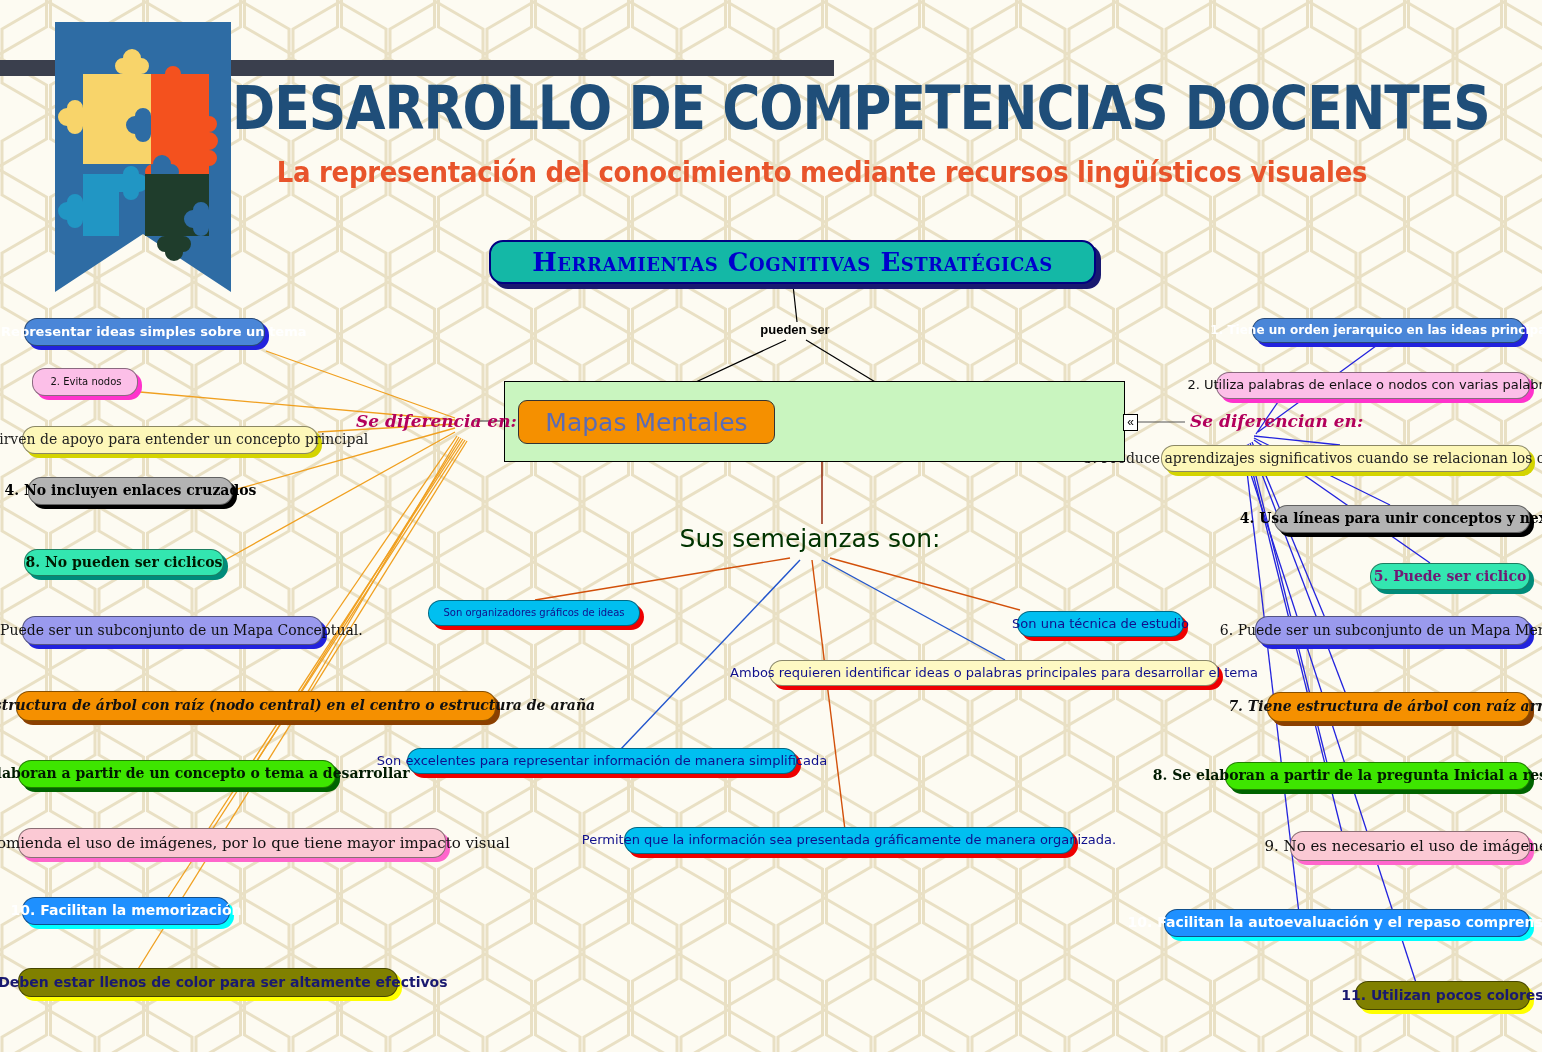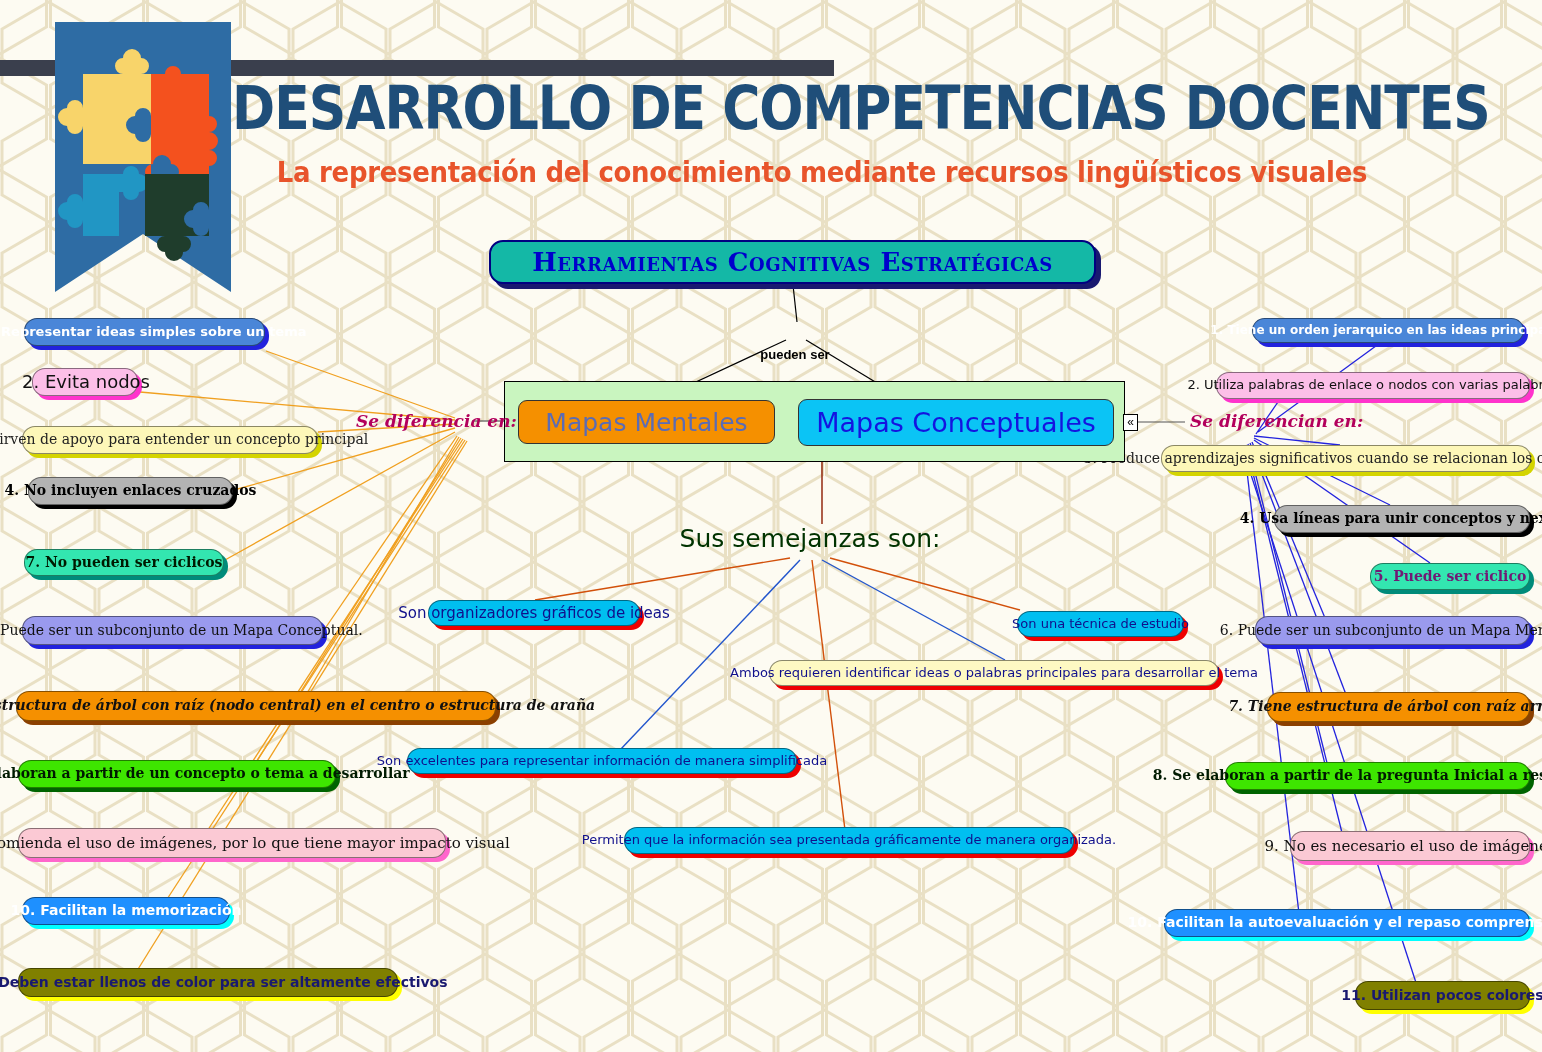--- a/index.html
+++ b/index.html
@@ -125,21 +125,20 @@
   .pueden-ser {
     position: absolute;
     left: 700px; top: 322px;
     width: 190px;
     text-align: center;
     font-family: "Liberation Sans", sans-serif;
     font-weight: bold;
     font-size: 13px;
     color: #000;
     z-index: 12;
-    margin-top: 25px;
   }
 
   .green-container {
     position: absolute;
     left: 504px; top: 381px;
     width: 621px; height: 81px;
     background: #c9f5bf;
     border: 1px solid #000;
     z-index: 11;
   }
@@ -301,34 +300,33 @@
       <line x1="812" y1="560" x2="845" y2="830" stroke="#d2500a"></line>
       <line x1="822" y1="462" x2="822" y2="524" stroke="#8b1a00"></line>
     </g>
   </svg>
 
   <div class="root-box">Herramientas Cognitivas Estratégicas</div>
   <div class="pueden-ser">pueden ser</div>
 
   <div class="green-container"></div>
   <div class="mm-box">Mapas Mentales</div>
-  <div class="mc-box">Mapas Conceptuales</div>
   <div class="chev-marker">«</div>
 
   <div class="diff-label diff-left">Se diferencia en:</div>
   <div class="diff-label diff-right">Se diferencian en:</div>
 
   <div class="semejanzas">Sus semejanzas son:</div>
 
   <div id="mental-col">
       <div class="node f-sans f-bold" style="left: 24px; top: 318px; width: 241px; height: 28px; background: rgb(74, 134, 216); color: rgb(255, 255, 255); font-size: 13px; box-shadow: rgb(34, 34, 221) 4px 4px 0px;">1. Representar ideas simples sobre un tema</div>
-      <div class="node f-sans" style="left: 32px; top: 368px; width: 106px; height: 28px; background: rgb(252, 191, 232); color: rgb(17, 17, 17); font-size: 18px; box-shadow: rgb(255, 51, 204) 4px 4px 0px; padding-left: 16px;">2. Evita nodos</div>
+      <div class="node f-sans" style="left: 32px; top: 368px; width: 106px; height: 28px; background: rgb(252, 191, 232); color: rgb(17, 17, 17); font-size: 10px; box-shadow: rgb(255, 51, 204) 4px 4px 0px; padding-left: 16px;">2. Evita nodos</div>
       <div class="node f-serif" style="left: 22px; top: 426px; width: 296px; height: 28px; background: rgb(253, 247, 184); color: rgb(34, 34, 34); font-size: 14px; box-shadow: rgb(212, 212, 0) 4px 4px 0px;">3. Sirven de apoyo para entender un concepto principal</div>
       <div class="node f-serif f-bold" style="left: 28px; top: 477px; width: 205px; height: 28px; background: rgb(179, 179, 179); color: rgb(0, 0, 0); font-size: 14px; box-shadow: rgb(0, 0, 0) 4px 4px 0px;">4. No incluyen enlaces cruzados</div>
-      <div class="node f-serif f-bold" style="left: 24px; top: 549px; width: 200px; height: 27px; background: rgb(51, 230, 176); color: rgb(0, 26, 0); font-size: 14px; box-shadow: rgb(0, 139, 122) 4px 4px 0px;">7. No pueden ser ciclicos</div>
+      <div class="node f-serif f-bold" style="left: 24px; top: 549px; width: 200px; height: 27px; background: rgb(51, 230, 176); color: rgb(0, 26, 0); font-size: 14px; box-shadow: rgb(0, 139, 122) 4px 4px 0px;">8. No pueden ser ciclicos</div>
       <div class="node f-serif" style="left: 22px; top: 616px; width: 301px; height: 29px; background: rgb(154, 154, 238); color: rgb(17, 17, 17); font-size: 14px; box-shadow: rgb(34, 34, 221) 4px 4px 0px;">6. Puede ser un subconjunto de un Mapa Conceptual.</div>
       <div class="node f-script f-bold" style="left: 16px; top: 691px; width: 480px; height: 30px; background: rgb(245, 144, 0); color: rgb(17, 17, 17); font-size: 14px; box-shadow: rgb(139, 64, 0) 4px 4px 0px;">7.  Tiene estructura de árbol con raíz (nodo central) en el centro o estructura de araña</div>
       <div class="node f-serif f-bold" style="left: 18px; top: 760px; width: 318px; height: 28px; background: rgb(62, 230, 0); color: rgb(0, 26, 0); font-size: 14px; box-shadow: rgb(0, 100, 0) 4px 4px 0px;">8. Se elaboran a partir de un concepto o tema a desarrollar</div>
       <div class="node f-serif" style="left: 18px; top: 828px; width: 428px; height: 30px; background: rgb(251, 201, 212); color: rgb(17, 17, 17); font-size: 15px; box-shadow: rgb(255, 102, 204) 4px 4px 0px;">9.Recomienda el uso de imágenes, por lo que tiene mayor impacto visual</div>
       <div class="node f-sans f-bold" style="left: 22px; top: 897px; width: 208px; height: 28px; background: rgb(30, 144, 255); color: rgb(255, 255, 255); font-size: 14px; box-shadow: rgb(0, 255, 255) 4px 4px 0px; text-align: right;">10. Facilitan la memorización</div>
       <div class="node f-sans f-bold" style="left: 18px; top: 968px; width: 380px; height: 29px; background: rgb(128, 128, 0); color: rgb(25, 25, 112); font-size: 14px; box-shadow: rgb(255, 255, 0) 4px 4px 0px;">11. Deben estar llenos de color para ser altamente efectivos</div>
     </div>
   <div id="concept-col">
       <div class="node f-sans f-bold" style="left: 1252px; top: 318px; width: 272px; height: 25px; background: rgb(74, 134, 216); color: rgb(255, 255, 255); font-size: 12px; box-shadow: rgb(34, 34, 221) 4px 4px 0px;">1. Tiene un orden jerarquico en las ideas principales</div>
       <div class="node f-sans" style="left: 1216px; top: 372px; width: 314px; height: 27px; background: rgb(252, 191, 232); color: rgb(17, 17, 17); font-size: 13px; box-shadow: rgb(255, 51, 204) 4px 4px 0px;">2. Utiliza palabras de enlace o nodos con varias palabras</div>
@@ -336,20 +334,20 @@
       <div class="node f-serif f-bold" style="left: 1274px; top: 505px; width: 256px; height: 28px; background: rgb(179, 179, 179); color: rgb(0, 0, 0); font-size: 14px; box-shadow: rgb(0, 0, 0) 4px 4px 0px;">4. Usa líneas para unir conceptos y nexos</div>
       <div class="node f-serif f-bold" style="left: 1370px; top: 563px; width: 160px; height: 27px; background: rgb(51, 230, 176); color: #701a75; font-size: 14px; box-shadow: rgb(0, 139, 122) 4px 4px 0px;">5. Puede ser ciclico</div>
       <div class="node f-serif" style="left: 1255px; top: 616px; width: 275px; height: 29px; background: rgb(154, 154, 238); color: rgb(17, 17, 17); font-size: 14px; box-shadow: rgb(34, 34, 221) 4px 4px 0px;">6. Puede ser un subconjunto de un Mapa Mental</div>
       <div class="node f-script f-bold" style="left: 1267px; top: 692px; width: 263px; height: 30px; background: rgb(245, 144, 0); color: rgb(17, 17, 17); font-size: 14px; box-shadow: rgb(139, 64, 0) 4px 4px 0px;">7.  Tiene estructura de árbol con raíz arriba</div>
       <div class="node f-serif f-bold" style="left: 1225px; top: 762px; width: 305px; height: 28px; background: rgb(62, 230, 0); color: rgb(0, 26, 0); font-size: 14px; box-shadow: rgb(0, 100, 0) 4px 4px 0px;">8. Se elaboran a partir de la pregunta Inicial a responder</div>
       <div class="node f-serif" style="left: 1290px; top: 831px; width: 240px; height: 30px; background: rgb(251, 201, 212); color: rgb(17, 17, 17); font-size: 15px; box-shadow: rgb(255, 102, 204) 4px 4px 0px;">9. No es necesario el uso de imágenes</div>
       <div class="node f-sans f-bold" style="left: 1164px; top: 909px; width: 366px; height: 28px; background: rgb(30, 144, 255); color: rgb(255, 255, 255); font-size: 14px; box-shadow: rgb(0, 255, 255) 4px 4px 0px;">10. Facilitan la autoevaluación y el repaso comprensivo</div>
       <div class="node f-sans f-bold" style="left: 1355px; top: 981px; width: 175px; height: 29px; background: rgb(128, 128, 0); color: rgb(25, 25, 112); font-size: 14px; box-shadow: rgb(255, 255, 0) 4px 4px 0px;">11. Utilizan pocos colores</div>
     </div>
   <div id="similar-col">
-      <div class="node f-sans" style="left: 428px; top: 600px; width: 212px; height: 26px; background: rgb(0, 191, 240); color: rgb(16, 16, 140); font-size: 15px; box-shadow: rgb(238, 0, 0) 4px 4px 0px;">Son organizadores gráficos de ideas</div>
+      <div class="node f-sans" style="left: 428px; top: 600px; width: 212px; height: 26px; background: rgb(0, 191, 240); color: rgb(16, 16, 140); font-size: 10px; box-shadow: rgb(238, 0, 0) 4px 4px 0px;">Son organizadores gráficos de ideas</div>
       <div class="node f-sans" style="left: 1017px; top: 611px; width: 167px; height: 26px; background: rgb(0, 191, 240); color: rgb(16, 16, 140); font-size: 13px; box-shadow: rgb(238, 0, 0) 4px 4px 0px; text-align: center;">Son una técnica de estudio</div>
       <div class="node f-sans" style="left: 769px; top: 660px; width: 450px; height: 26px; background: #fef9c3; color: rgb(16, 16, 140); font-size: 13px; box-shadow: rgb(238, 0, 0) 4px 4px 0px;">Ambos requieren identificar ideas o palabras principales para desarrollar el tema</div>
       <div class="node f-sans" style="left: 407px; top: 748px; width: 390px; height: 26px; background: rgb(0, 191, 240); color: rgb(16, 16, 140); font-size: 13px; box-shadow: rgb(238, 0, 0) 4px 4px 0px;">Son excelentes para representar información de manera simplificada</div>
       <div class="node f-sans" style="left: 624px; top: 827px; width: 450px; height: 27px; background: rgb(0, 191, 240); color: rgb(16, 16, 140); font-size: 13px; box-shadow: rgb(238, 0, 0) 4px 4px 0px;">Permiten que  la información sea presentada gráficamente de manera organizada.</div>
     </div>
 
 </div>
 
 </body></html>

